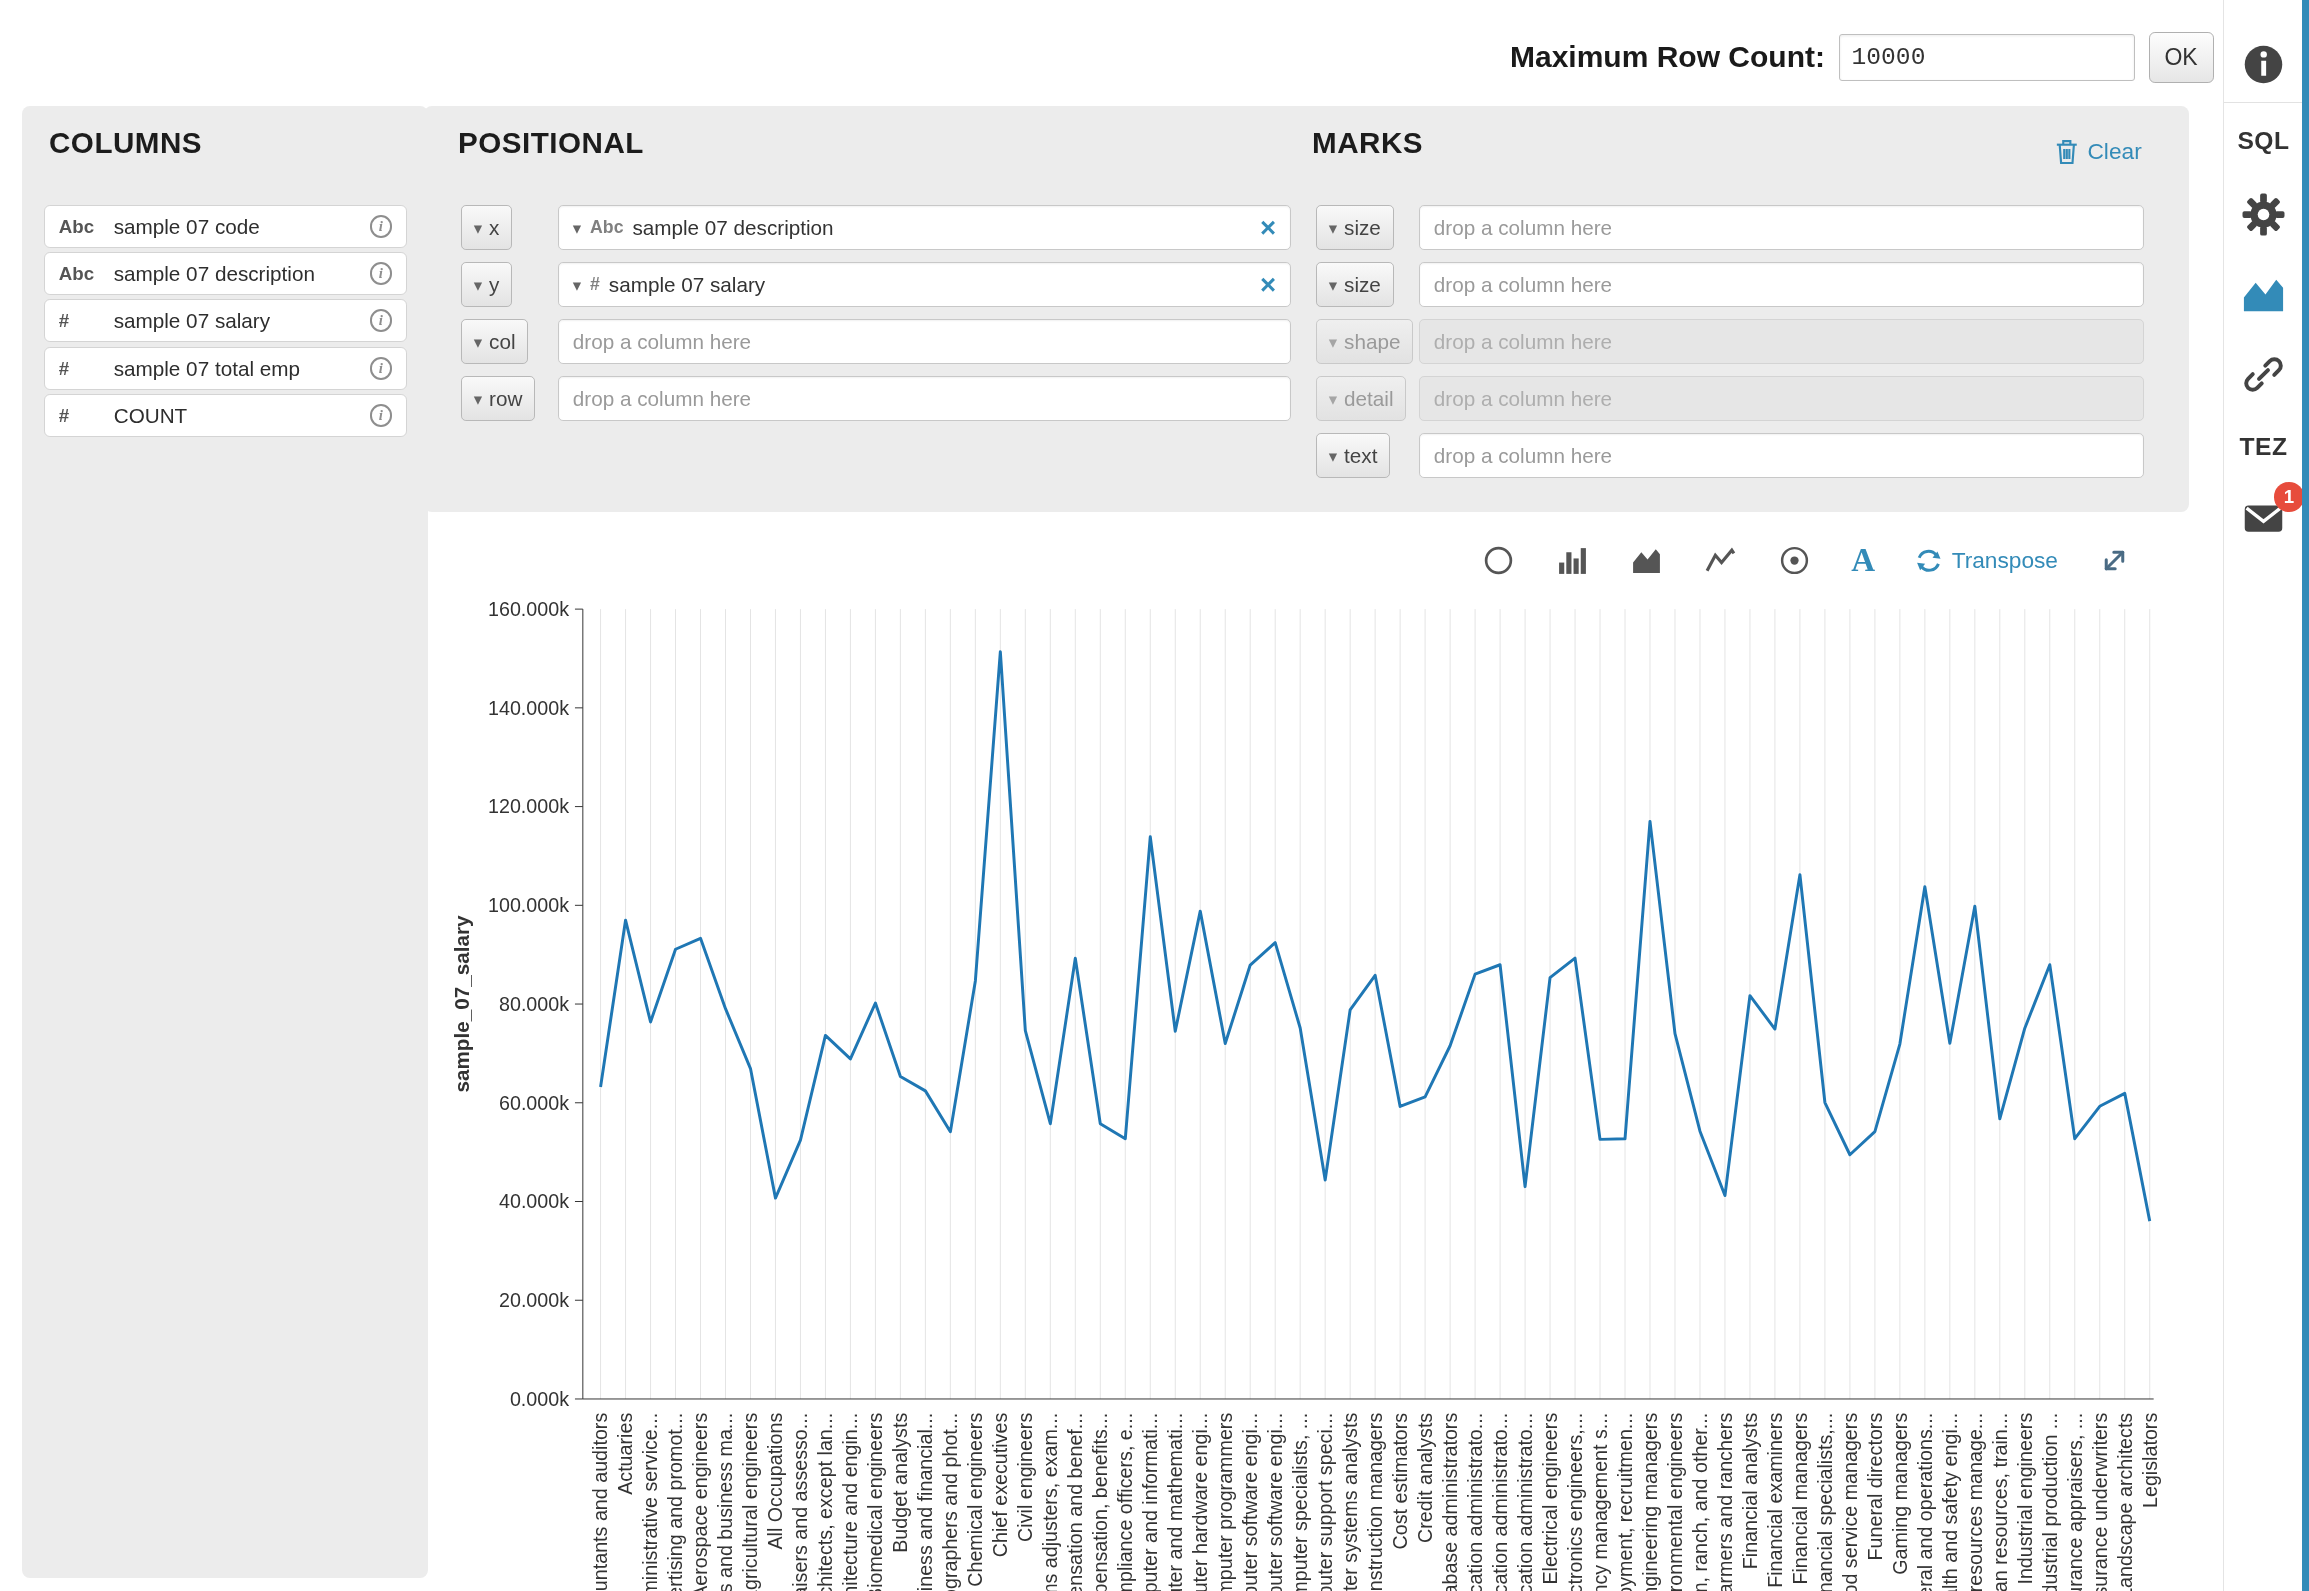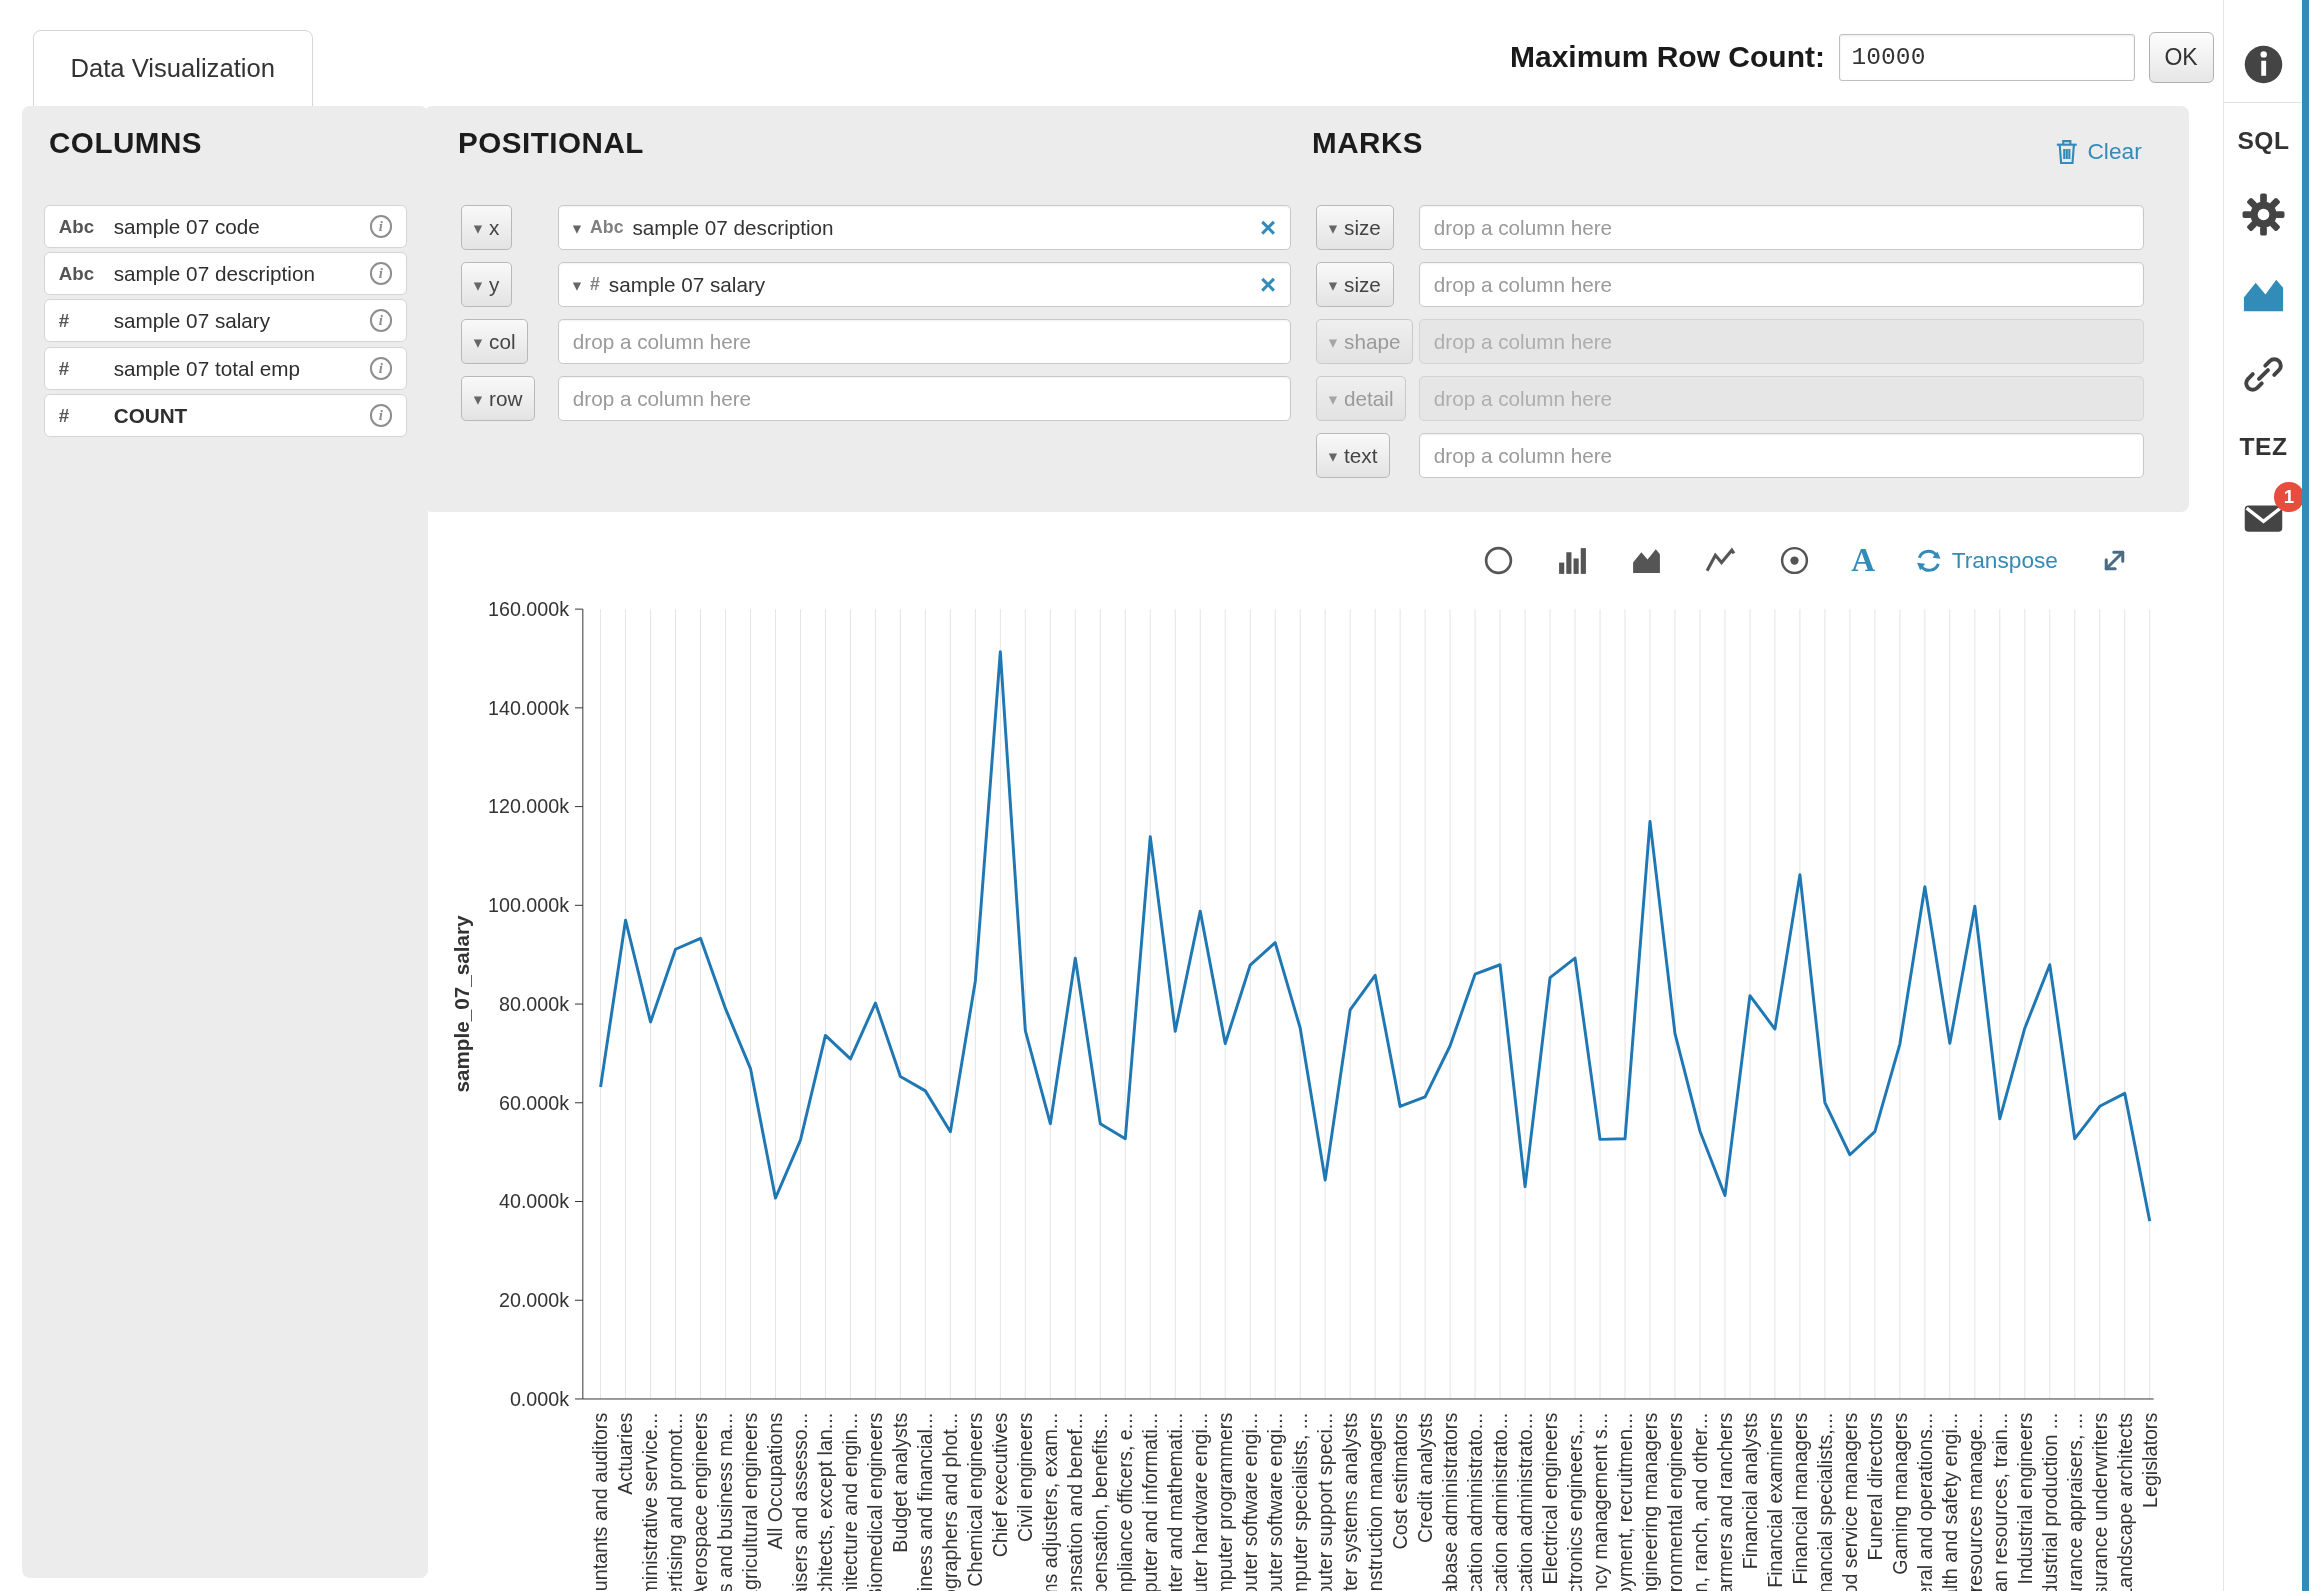--- a/index.html
+++ b/index.html
@@ -41,21 +41,21 @@
   .panel-title{position:absolute;font-size:29.6px;font-weight:bold;color:#1c1c1c;letter-spacing:0.5px}
   #columns-title{left:49px;top:126px}
   #positional-title{left:458px;top:126px}
   #marks-title{left:1312px;top:126px}
 
   
   .col-item{position:absolute;left:44px;width:363px;height:43px;background:#fff;border:1px solid #d4d4d4;
     border-radius:5.9px;display:flex;align-items:center;padding:0 13.8px;gap:9.9px;cursor:grab}
   .col-type{font-size:18.7px;font-weight:bold;color:#555;width:45px;flex:none}
   .col-label{font-size:20.7px;color:#2e2e2e;flex:1;white-space:nowrap;overflow:hidden}
-  .col-item.count .col-label{font-weight:bold}
+  .col-item.count .col-label{font-weight:normal}
   .info-icon{flex:none;width:22.7px;height:22.7px;border-radius:50%;border:2px solid #8e8e8e;color:#8e8e8e;
     font-family:"Liberation Serif",serif;font-style:italic;font-weight:bold;font-size:14.8px;
     display:flex;align-items:center;justify-content:center;cursor:pointer}
   .info-icon::before{content:"i"}
 
   
   .chip{position:absolute;height:45px;display:flex;align-items:center;gap:6.9px;padding:0 11.8px;
     background:linear-gradient(#f9f9f9,#e3e3e3);border:1px solid #b8b8b8;border-radius:4.9px;
     font-size:20.7px;color:#444;cursor:pointer;white-space:nowrap}
   .chip.disabled{color:#9a9a9a;background:linear-gradient(#efefef,#e2e2e2);border-color:#c9c9c9}
@@ -92,21 +92,20 @@
   .tb-A::before{content:"A"}
   .tb-transpose{display:flex;align-items:center;gap:7.9px;color:#338bb8;font-size:22.7px;cursor:pointer}
 
   #chart-svg{position:absolute;left:433px;top:552px}
   svg text{font-family:"Liberation Sans",sans-serif}
 </style>
 </head>
 <body>
 
 <div class="tabs">
-  <div class="tab active">Data Visualization</div>
 </div>
 
 <div class="rowcount">
   <span class="rowcount-label">Maximum Row Count:</span>
   <input class="rowcount-input" value="10000" style="">
   <button class="ok-btn">OK</button>
 </div>
 
 <div class="right-strip">
   <div class="strip-item" style="top:33px;height:63px">

